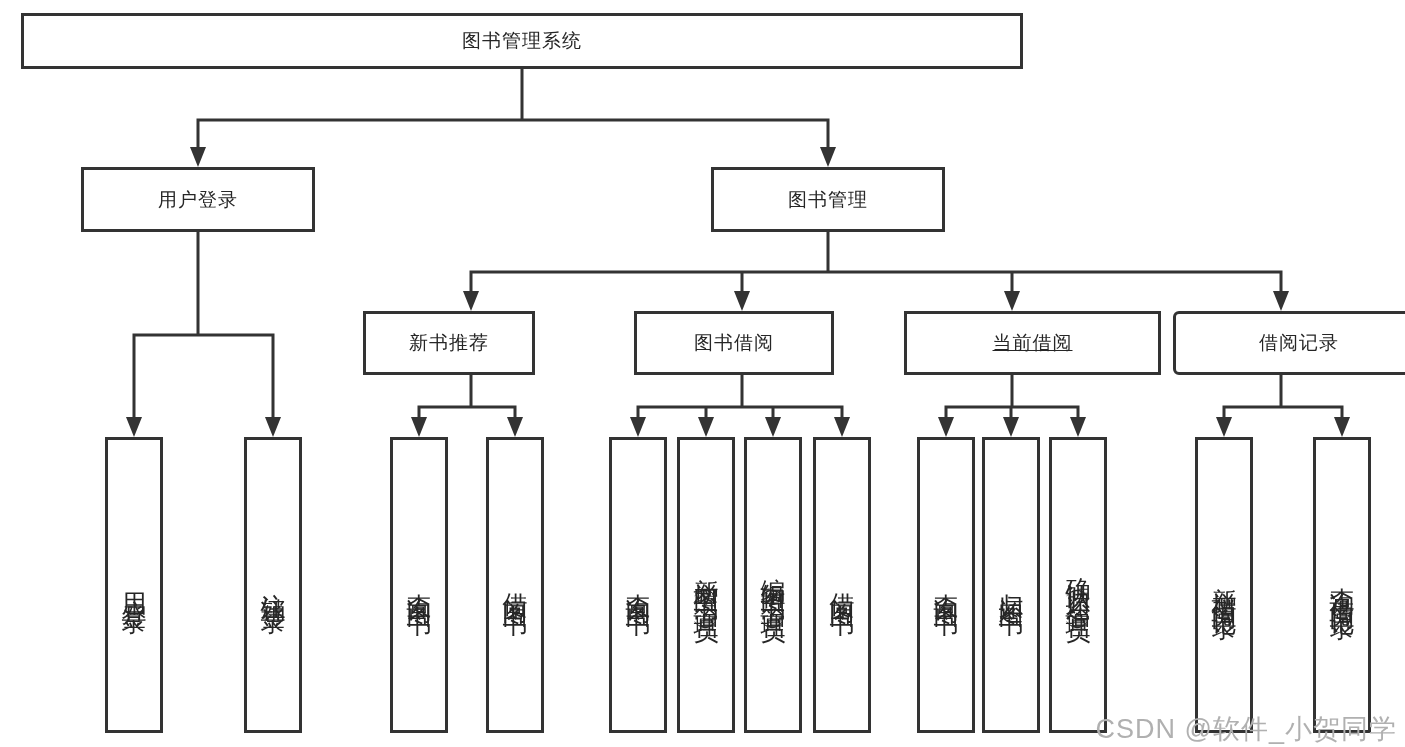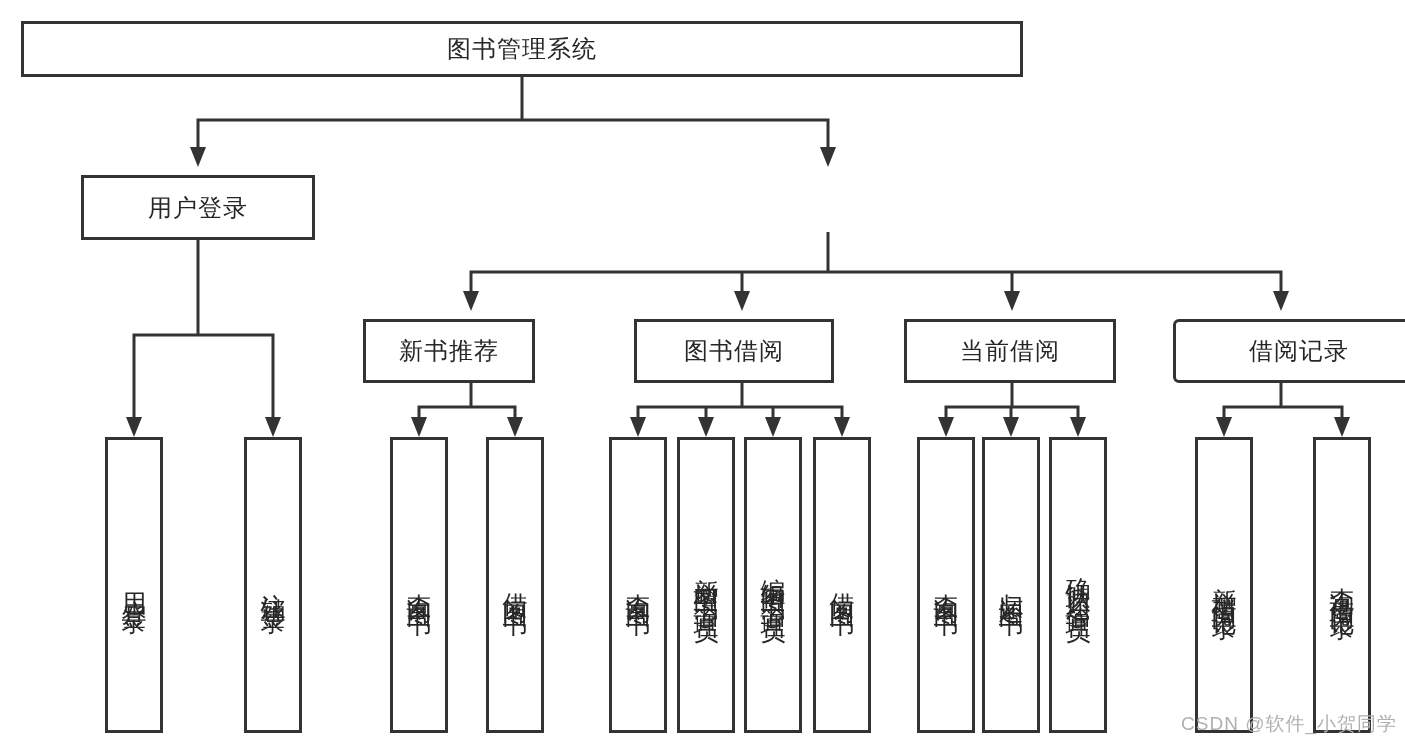--- a/index.html
+++ b/index.html
@@ -21,27 +21,27 @@
     position: absolute;
     box-sizing: border-box;
     border: 3px solid #333333;
     background: #ffffff;
     display: flex;
     align-items: center;
     justify-content: center;
     color: #262626;
     z-index: 2;
   }
-  .hnode { font-size: 24px; letter-spacing: 1px; margin-top: 8px; }
+  .hnode { font-size: 19px; letter-spacing: 1px; }
   .root  { left: 21px;  top: 13px;  width: 1002px; height: 56px; }
   .n-user-login { left: 81px;  top: 167px; width: 234px; height: 65px; }
   .n-book-mgmt  { left: 711px; top: 167px; width: 234px; height: 65px; }
   .n-new-books    { left: 363px;  top: 311px; width: 172px; height: 64px; }
   .n-book-borrow  { left: 634px;  top: 311px; width: 200px; height: 64px; }
-  .n-current      { left: 904px;  top: 311px; width: 212px; height: 64px; }
+  .n-current      { left: 904px;  top: 311px; width: 257px; height: 64px; text-decoration: underline; }
   .n-records      { left: 1173px; top: 311px; width: 252px; height: 64px; border-radius: 6px; }
   .leaf { top: 437px; width: 58px; height: 296px; }
   .leaf .vtext {
     writing-mode: vertical-rl;
     text-orientation: mixed;
     font-size: 25px;
     letter-spacing: 6px;
     line-height: 1;
     white-space: nowrap;
     color: #262626;
@@ -56,21 +56,21 @@
   .l8  { left: 813px; }
   .l9  { left: 917px; }
   .l10 { left: 982px; }
   .l11 { left: 1049px; }
   .l12 { left: 1195px; }
   .l13 { left: 1313px; }
   .watermark {
     position: absolute;
     top: 711px;
     right: 8px;
-    font-size: 19px;
+    font-size: 27px;
     color: #b0b0b0;
     letter-spacing: 1px;
     z-index: 5;
   }
 </style>
 </head>
 <body>
 
 <div class="canvas">
 
@@ -105,20 +105,23 @@
       <polygon points="1334,417 1350,417 1342,437"></polygon>
     </g>
   </svg>
 
   <div class="node hnode root">
     <span>图书管理系统</span>
   </div>
 
   <div class="node hnode n-user-login">
     <span>用户登录</span>
+  </div>
+  <div class="node hnode n-book-mgmt">
+    <span>图书管理</span>
   </div>
 
   <div class="node hnode n-new-books">
     <span>新书推荐</span>
   </div>
   <div class="node hnode n-book-borrow">
     <span>图书借阅</span>
   </div>
   <div class="node hnode n-current">
     <span>当前借阅</span>

